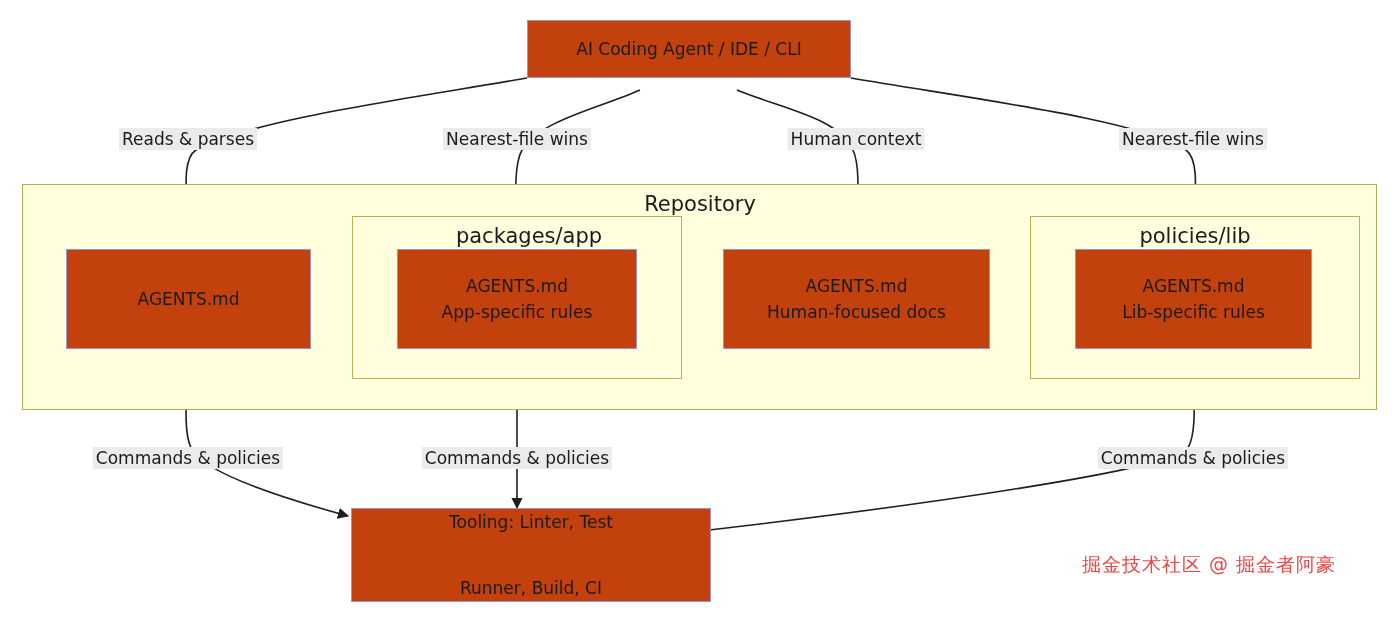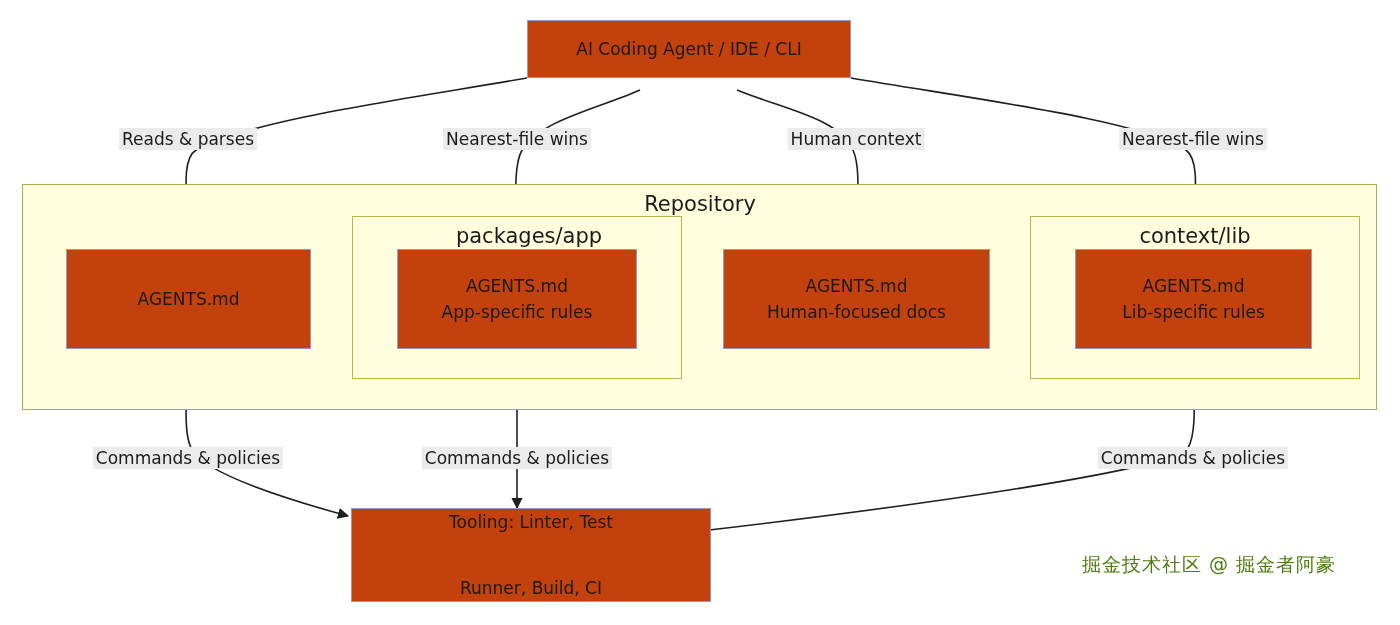--- a/index.html
+++ b/index.html
@@ -70,21 +70,21 @@
     color: #1b1b1b;
     background: #ebebeb;
     padding: 1px 3px;
     white-space: nowrap;
     transform: translateX(-50%);
   }
   .watermark {
     position: absolute;
     z-index: 6;
     font-size: 19px;
-    color: #4d7c0f;
+    color: #ef4444;
     white-space: nowrap;
     letter-spacing: 1px;
     font-family: "DejaVu Sans", "Liberation Sans", sans-serif;
   }
 </style>
 </head>
 <body>
 
 <div id="stage">
 
@@ -106,21 +106,21 @@
     </g>
   </svg>
 
   <div class="cluster" style="left:22px; top:184px; width:1355px; height:226px;"></div>
   <div class="cluster-label" style="left:700px; top:192px;">Repository</div>
 
   <div class="cluster inner" style="left:352px; top:216px; width:330px; height:163px;"></div>
   <div class="cluster-label" style="left:517px; top:224px;margin-left:12px;">packages/app</div>
 
   <div class="cluster inner" style="left:1030px; top:216px; width:330px; height:163px;"></div>
-  <div class="cluster-label" style="left:1195px; top:224px;">context/lib</div>
+  <div class="cluster-label" style="left:1195px; top:224px;">policies/lib</div>
 
   <div class="node" style="left:527px; top:20px; width:324px; height:58px;">
     <span class="line1">AI Coding Agent / IDE / CLI</span>
   </div>
 
   <div class="node" style="left:66px; top:249px; width:245px; height:100px;">
     <span class="line1">AGENTS.md</span>
   </div>
 
   <div class="node" style="left:397px; top:249px; width:240px; height:100px;">

